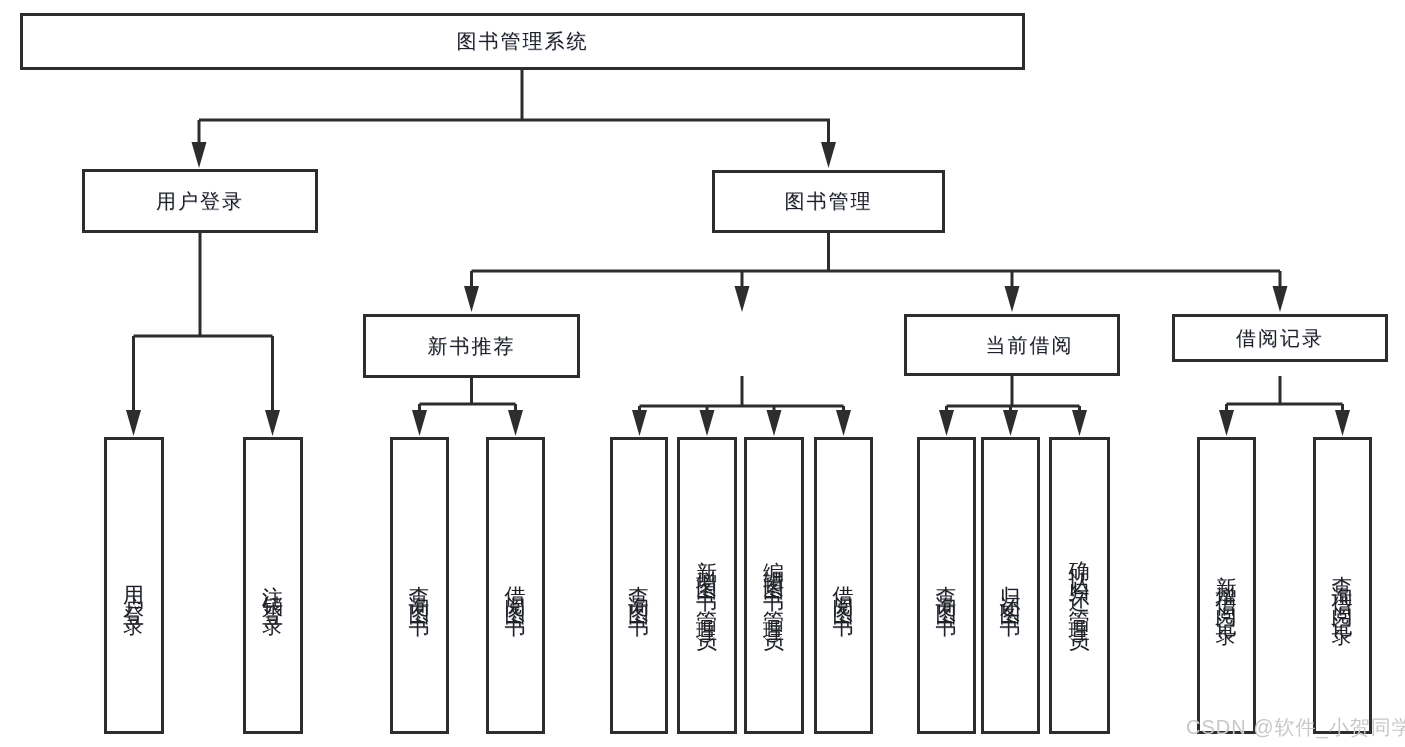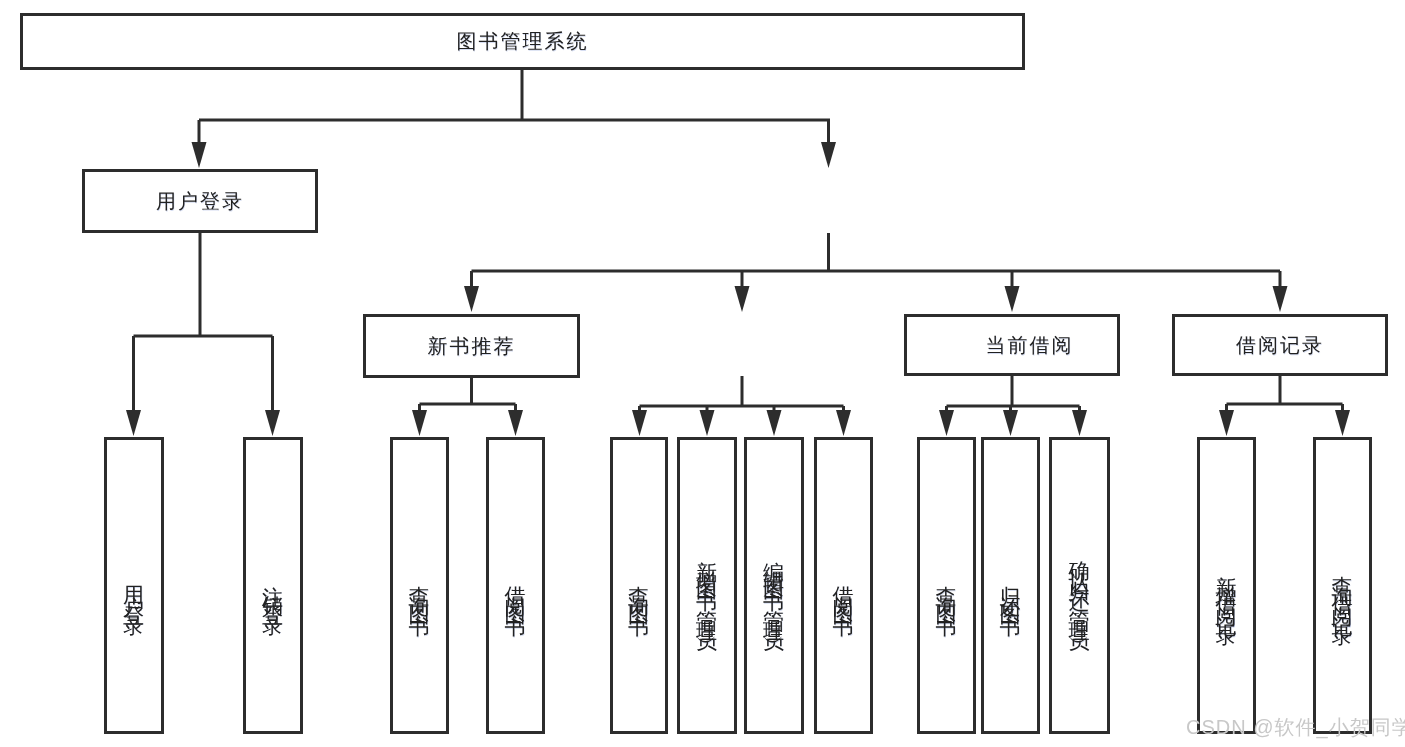--- a/index.html
+++ b/index.html
@@ -103,24 +103,25 @@
         <line x1="1342.5" y1="404" x2="1342.5" y2="418"></line>
         <polygon points="1335,410 1350,410 1342.5,436" stroke="none"></polygon>
       </g>
 
     </g>
   </svg>
 
   <div class="node" style="left:20px; top:13px; width:1005px; height:57px;">图书管理系统</div>
 
   <div class="node" style="left:82px; top:169px; width:236px; height:64px;">用户登录</div>
+  <div class="node" style="left:712px; top:170px; width:233px; height:63px;">图书管理</div>
 
   <div class="node" style="left:363px; top:314px; width:217px; height:64px;">新书推荐</div>
   <div class="node" style="left:904px; top:314px; width:216px; height:62px;padding-left:35px;">当前借阅</div>
-  <div class="node" style="left:1172px; top:314px; width:216px; height:62px;">借阅记录</div>
+  <div class="node" style="left:1172px; top:314px; width:216px; height:48px;">借阅记录</div>
 
   <div class="node v" style="left:104px; top:437px; width:60px; height:297px;">用户登录</div>
   <div class="node v" style="left:243px; top:437px; width:60px; height:297px;">注销登录</div>
 
   <div class="node v" style="left:390px; top:437px; width:59px; height:297px;">查询图书</div>
   <div class="node v" style="left:486px; top:437px; width:59px; height:297px;">借阅图书</div>
 
   <div class="node v" style="left:610px; top:437px; width:58px; height:297px;">查询图书</div>
   <div class="node v" style="left:677px; top:437px; width:60px; height:297px;">新增图书（管理员）</div>
   <div class="node v" style="left:744px; top:437px; width:60px; height:297px;">编辑图书（管理员）</div>

